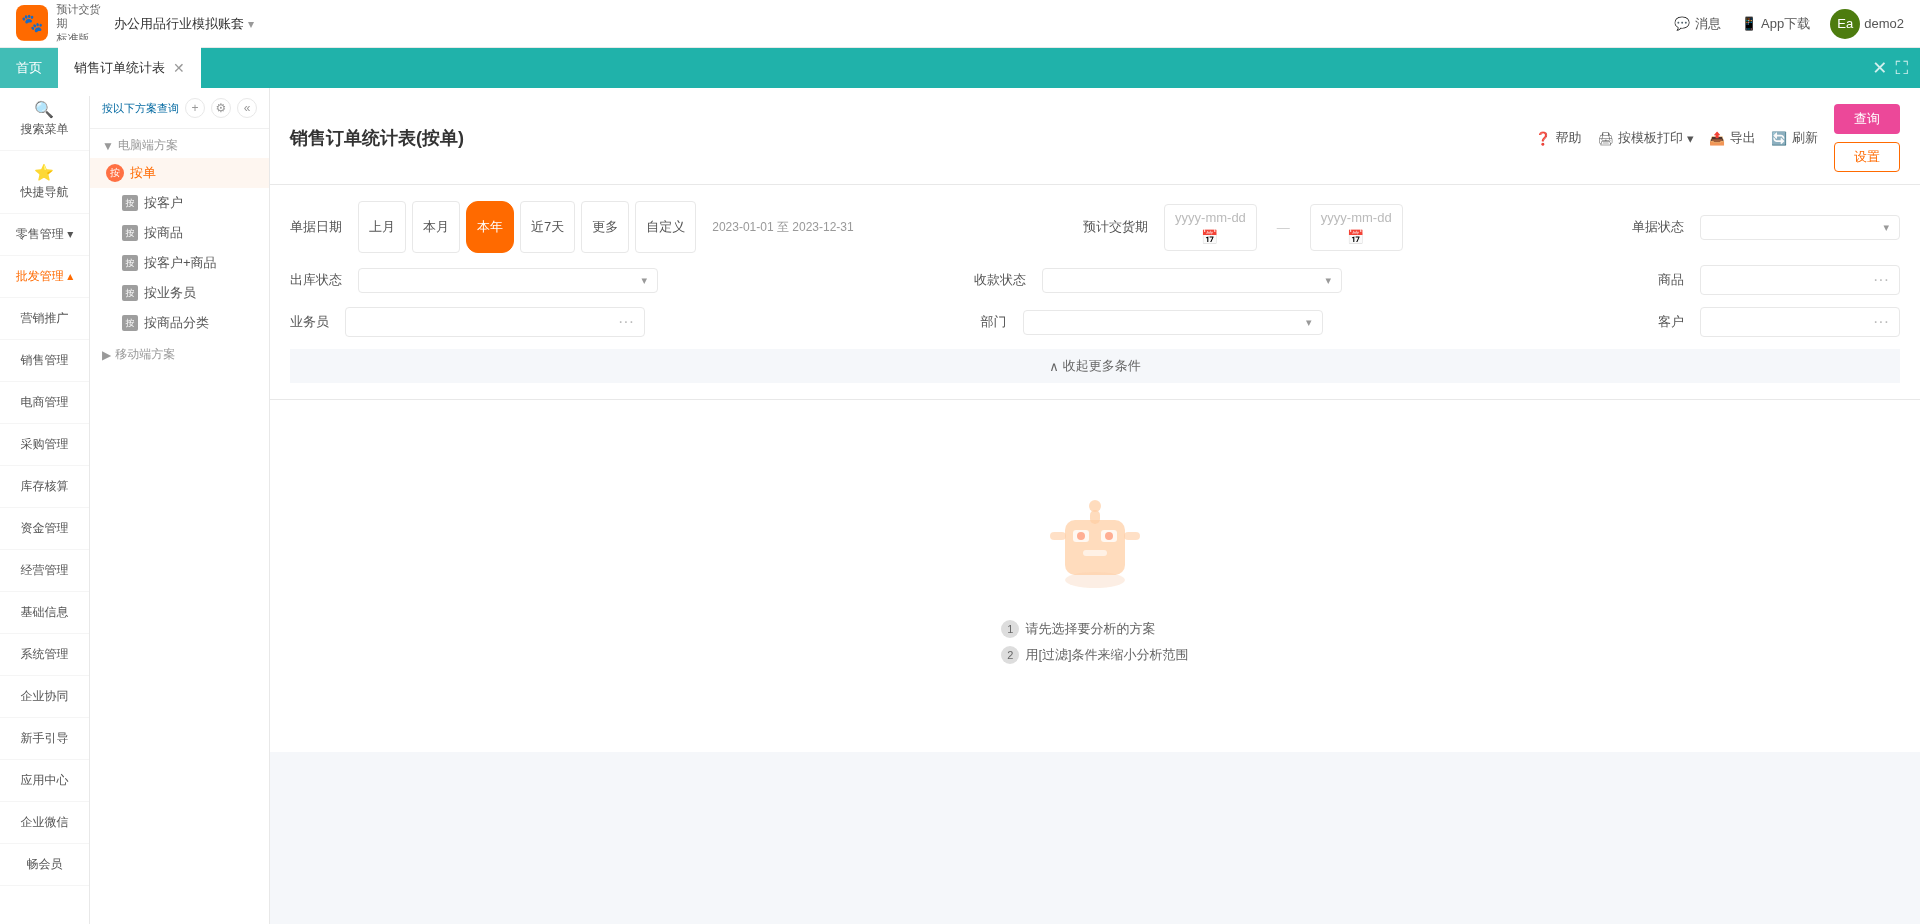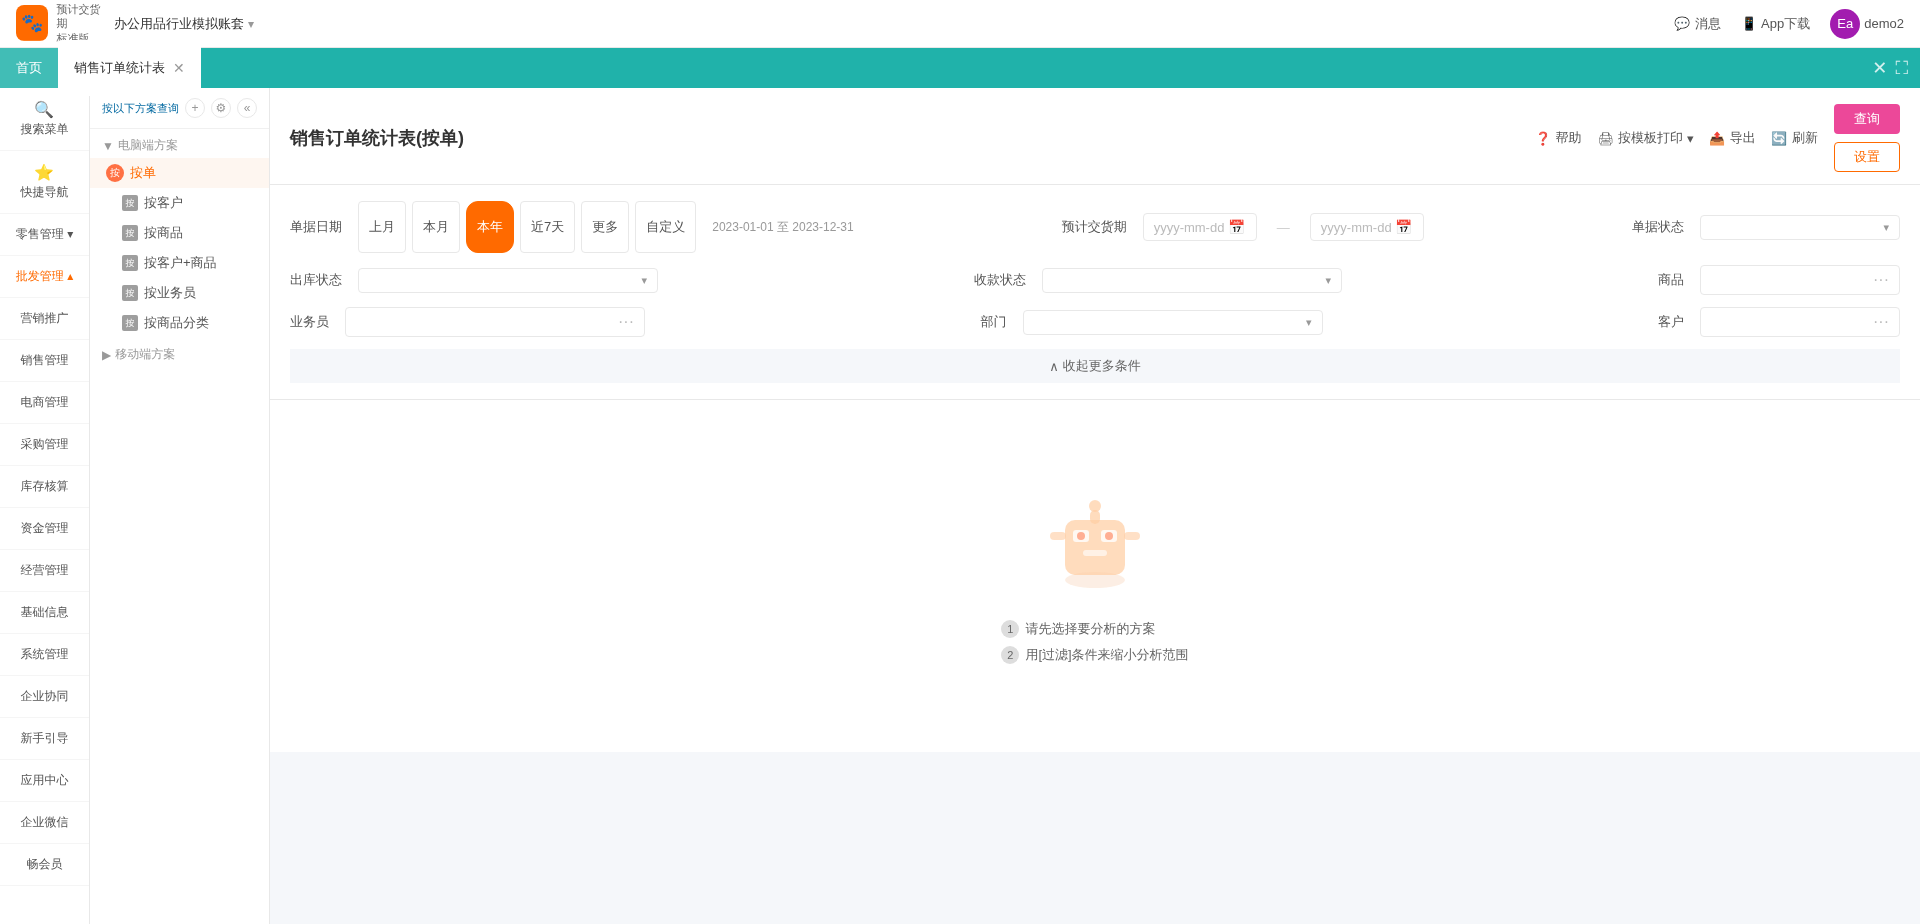--- a/index.html
+++ b/index.html
@@ -8,21 +8,21 @@
     
     .top-bar { background: #fff; height: 48px; display: flex; align-items: center; padding: 0 16px; border-bottom: 1px solid #e8e8e8; flex-shrink: 0; }
     .logo-area { display: flex; align-items: center; gap: 8px; width: 90px; flex-shrink: 0; }
     .logo-icon { width: 36px; height: 36px; background: #ff6a00; border-radius: 8px; display: flex; align-items: center; justify-content: center; color: white; font-size: 18px; }
     .logo-text { font-size: 11px; color: #666; line-height: 1.3; }
     .breadcrumb-area { display: flex; align-items: center; gap: 4px; flex: 1; padding-left: 8px; }
     .breadcrumb-text { font-size: 13px; color: #333; }
     .breadcrumb-arrow { color: #999; font-size: 12px; cursor: pointer; }
     .top-right { display: flex; align-items: center; gap: 20px; margin-left: auto; }
     .top-right-item { display: flex; align-items: center; gap: 4px; font-size: 13px; color: #555; cursor: pointer; }
-    .avatar { width: 30px; height: 30px; border-radius: 50%; background: #a21caf; display: flex; align-items: center; justify-content: center; color: white; font-size: 13px; overflow: hidden; }
+    .avatar { width: 30px; height: 30px; border-radius: 50%; background: #4d7c0f; display: flex; align-items: center; justify-content: center; color: white; font-size: 13px; overflow: hidden; }
 
     
     .tab-bar { background: #20b2aa; height: 40px; display: flex; align-items: center; padding: 0 0 0 0; flex-shrink: 0; }
     .tab-item { height: 56px; display: flex; align-items: center; padding: 0 16px; font-size: 13px; color: rgba(255,255,255,0.8); cursor: pointer; position: relative; }
     .tab-item.home { background: rgba(255,255,255,0.15); color: white; }
     .tab-item.active { background: #fff; color: #333; border-radius: 4px 4px 0 0; }
     .tab-close { margin-left: 8px; color: #999; font-size: 14px; cursor: pointer; }
     .tab-actions { margin-left: auto; display: flex; align-items: center; gap: 8px; padding-right: 12px; }
     .tab-action-btn { color: rgba(255,255,255,0.8); cursor: pointer; font-size: 18px; line-height: 1; }
 
@@ -59,21 +59,21 @@
 
     
     .filter-area { background: #fff; padding: 16px 20px; border-bottom: 1px solid #e8e8e8; }
     .filter-row { display: flex; align-items: center; gap: 16px; margin-bottom: 12px; flex-wrap: wrap; }
     .filter-row:last-child { margin-bottom: 0; }
     .filter-label { font-size: 13px; color: #555; white-space: nowrap; flex-shrink: 0; }
     .filter-date-group { display: flex; align-items: center; gap: 6px; }
     .date-btn { padding: 16px 10px; border-radius: 4px; font-size: 13px; cursor: pointer; border: 1px solid #e8e8e8; background: #fff; color: #555; }
     .date-btn.active { background: #ff6a00; color: white; border-color: #ff6a00; border-radius: 12px; }
     .date-range-text { font-size: 12px; color: #999; }
-    .filter-input { border: 1px solid #e8e8e8; border-radius: 4px; padding: 5px 10px; font-size: 13px; color: #bbb; display: flex; align-items: center; gap: 4px; cursor: pointer; }
+    .filter-input { border: 1px solid #e8e8e8; border-radius: 4px; padding: 5px 10px; font-size: 13px; color: #bbb; display: flex; align-items: center; gap: 4px; cursor: pointer; flex-direction: column; }
     .filter-input .calendar-icon { color: #ff6a00; font-size: 14px; }
     .filter-select { border: 1px solid #e8e8e8; border-radius: 4px; padding: 5px 10px; font-size: 13px; color: #bbb; display: flex; align-items: center; justify-content: space-between; cursor: pointer; min-width: 120px; }
     .filter-dots { color: #bbb; font-size: 16px; cursor: pointer; margin-left: 4px; }
     .filter-divider { margin: 0 4px; color: #ccc; }
     .collapse-bar { display: flex; align-items: center; justify-content: center; padding: 8px; background: #f5f7fa; cursor: pointer; color: #666; font-size: 13px; gap: 4px; }
 
     
     .empty-state { display: flex; flex-direction: column; align-items: center; justify-content: center; padding: 80px 0; background: #fff; margin-top: 0; }
     .empty-tips { list-style: none; }
     .empty-tips li { font-size: 13px; color: #666; margin-bottom: 8px; display: flex; align-items: center; gap: 6px; }

